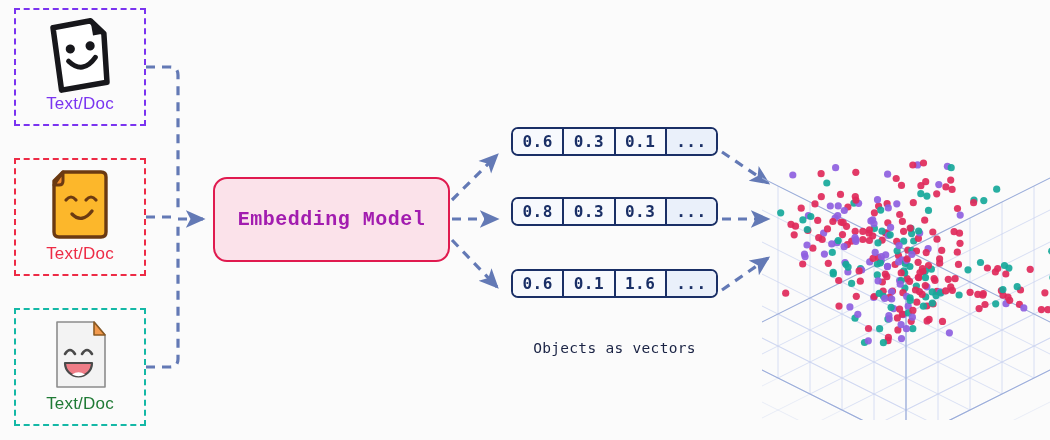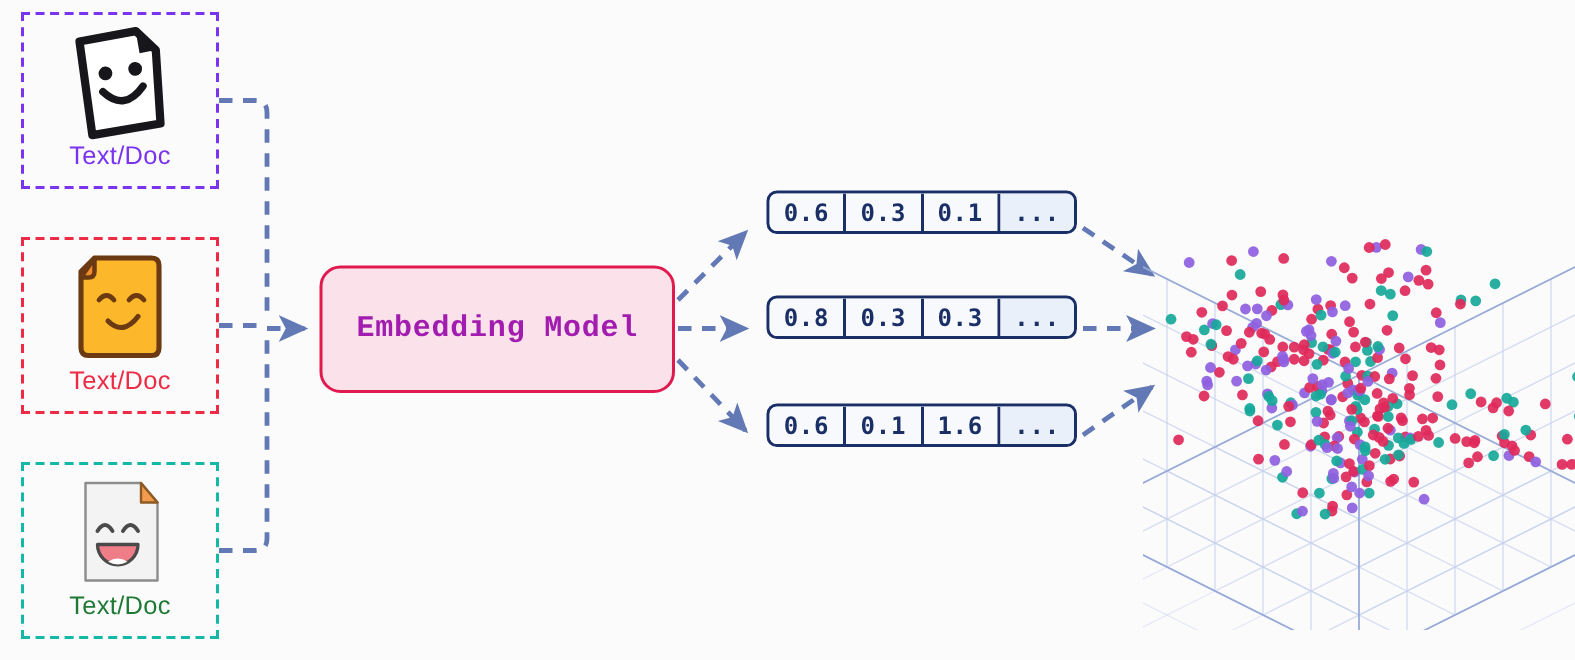--- a/index.html
+++ b/index.html
@@ -210,20 +210,21 @@
     <div class="vcell">0.3</div>
     <div class="vcell">...</div>
   </div>
   <div class="vector v3">
     <div class="vcell">0.6</div>
     <div class="vcell">0.1</div>
     <div class="vcell">1.6</div>
     <div class="vcell">...</div>
   </div>
 
+  <div id="vec-caption">Objects as vectors</div>
 
   <div id="scatter">
     <svg id="scatter-svg" viewBox="0 0 288 370" width="288" height="370" xmlns="http://www.w3.org/2000/svg">
       <g id="sc-grid">
           <line x1="144.0" y1="200.0" x2="-48.0" y2="296.0" stroke="#c9d3ef" stroke-width="0.9" opacity="0.75"></line>
           <line x1="144.0" y1="200.0" x2="336.0" y2="296.0" stroke="#c9d3ef" stroke-width="0.9" opacity="0.75"></line>
           <line x1="176.0" y1="216.0" x2="-16.0" y2="312.0" stroke="#c9d3ef" stroke-width="0.9" opacity="0.75"></line>
           <line x1="112.0" y1="216.0" x2="304.0" y2="312.0" stroke="#c9d3ef" stroke-width="0.9" opacity="0.75"></line>
           <line x1="208.0" y1="232.0" x2="16.0" y2="328.0" stroke="#c9d3ef" stroke-width="0.9" opacity="0.75"></line>
           <line x1="80.0" y1="232.0" x2="272.0" y2="328.0" stroke="#c9d3ef" stroke-width="0.9" opacity="0.75"></line>

